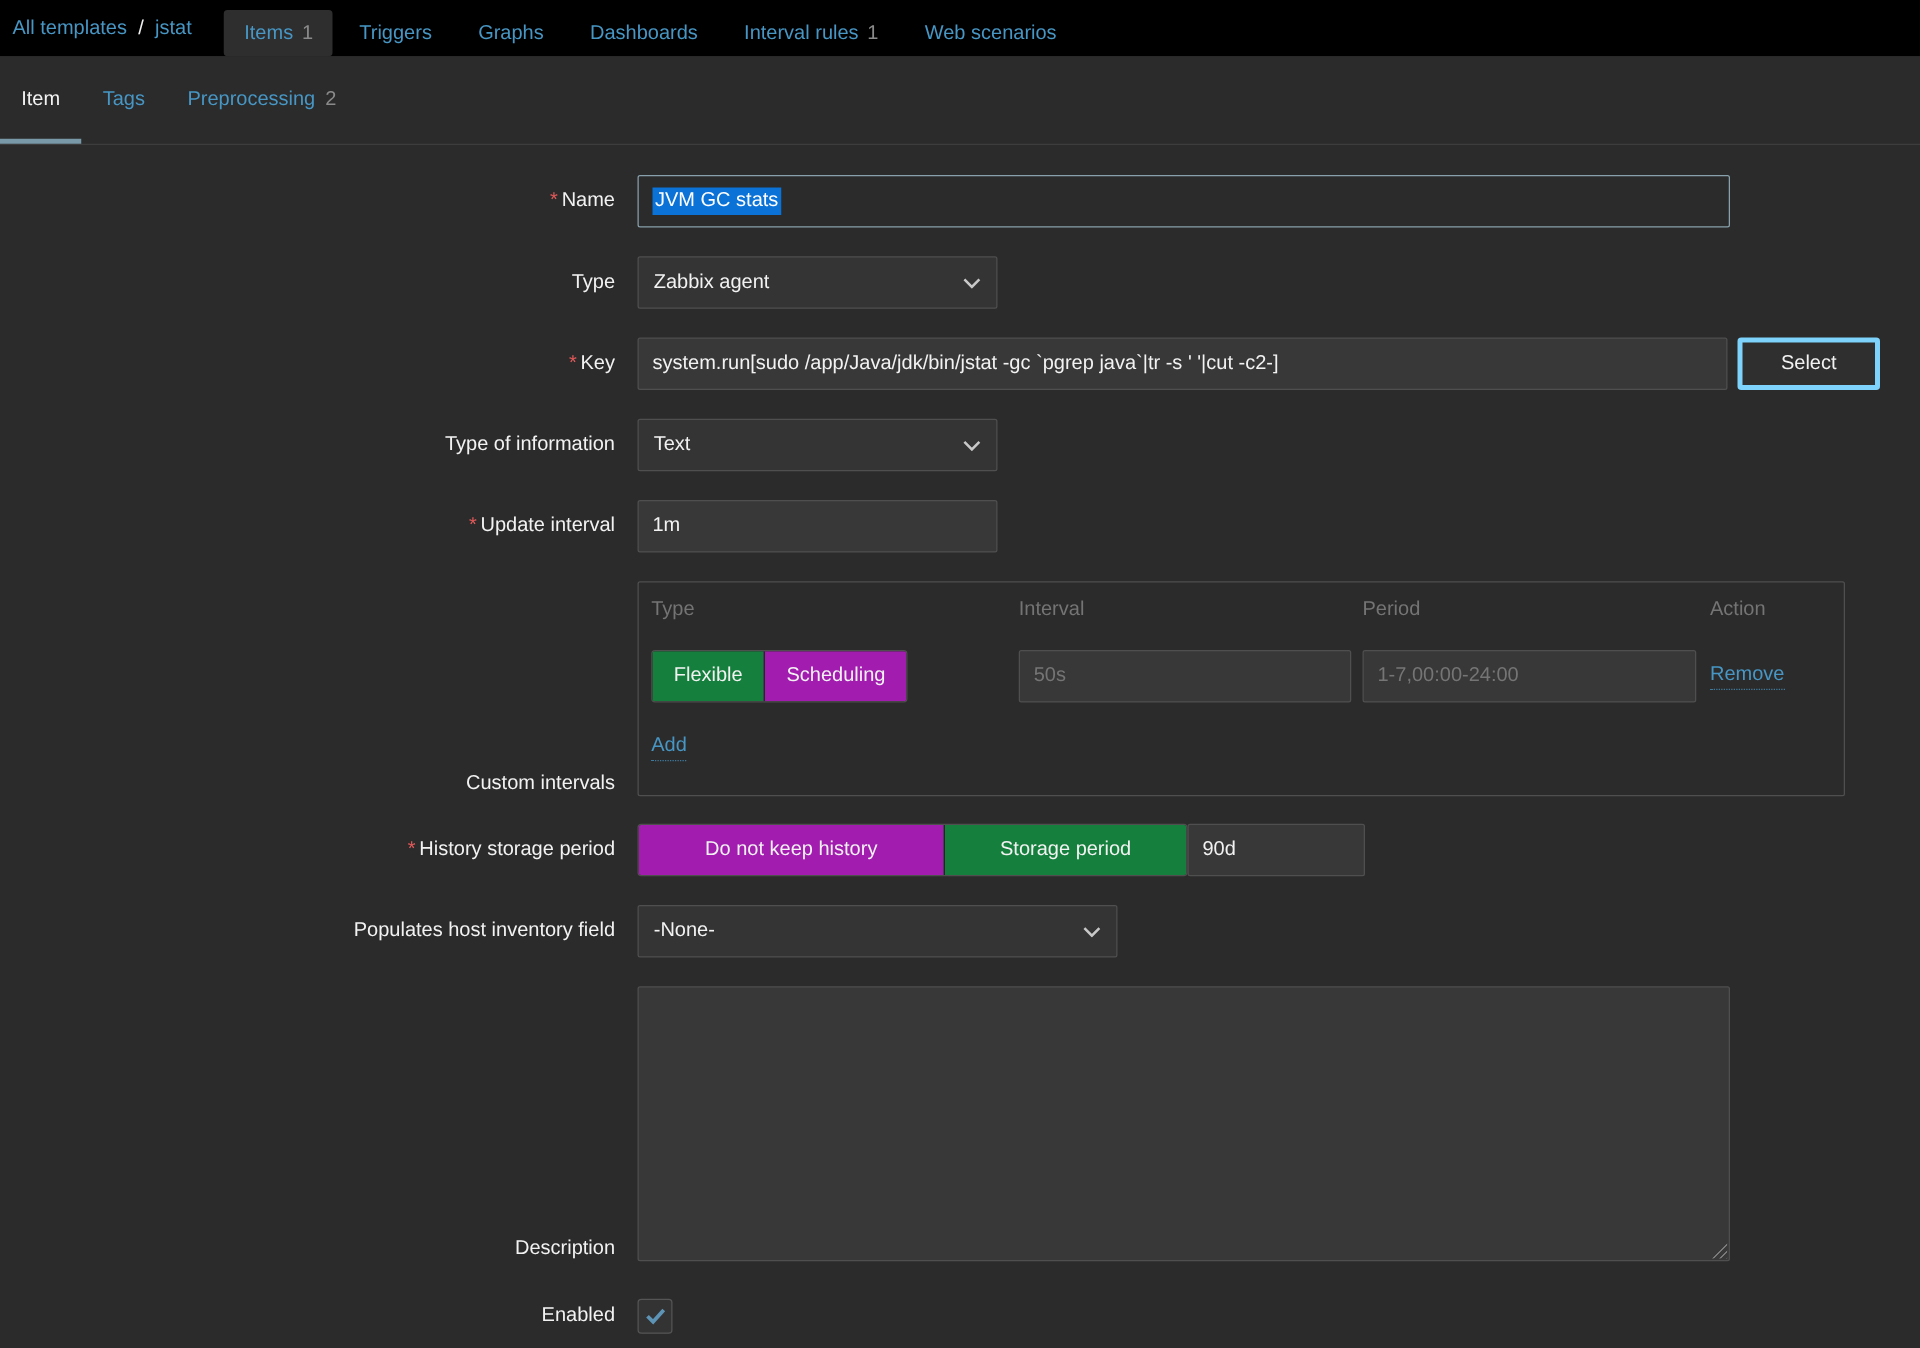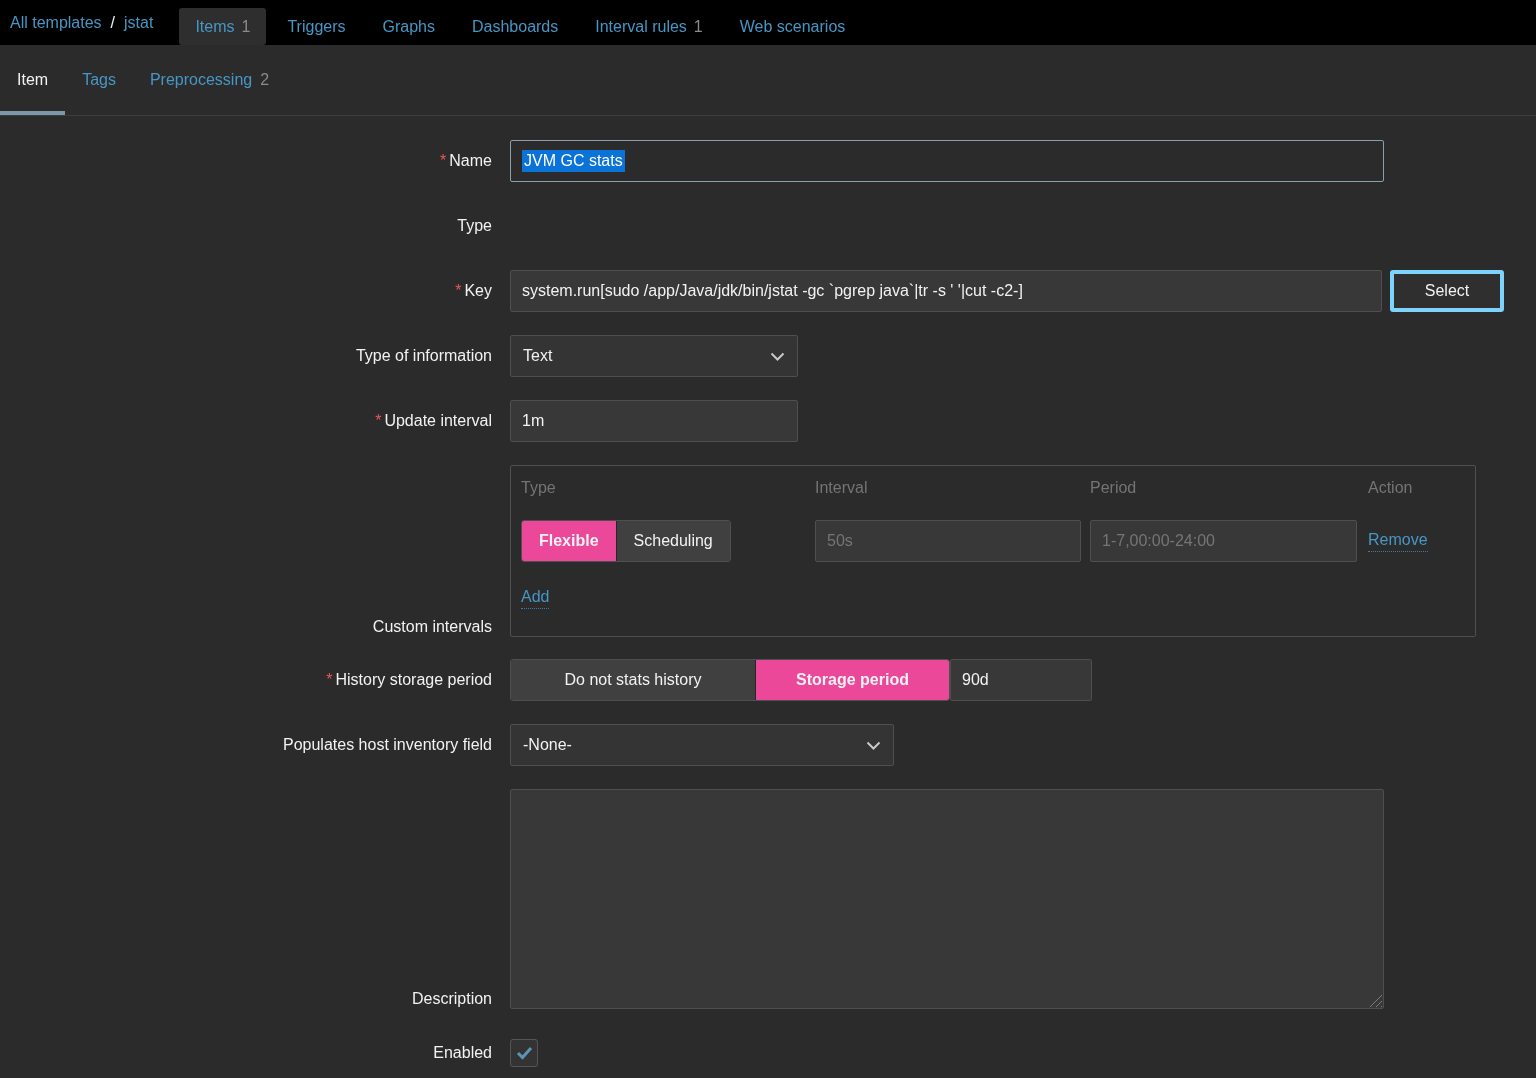--- a/index.html
+++ b/index.html
@@ -87,24 +87,24 @@
     cursor: pointer; border-radius: 3px;
   }
 
   .w288 { width: 288px; }
   .w874 { width: 874px; }
 
   
   .seg { display: inline-flex; border: 1px solid #4f4f4f; border-radius: 3px; overflow: hidden; height: 42px; }
   .seg > div {
     display: flex; align-items: center; justify-content: center;
-    padding: 0 17px; background: #404040; color: #f2f2f2; cursor: pointer; white-space: nowrap;
+    padding: 0 17px; background: #a21caf; color: #f2f2f2; cursor: pointer; white-space: nowrap;
   }
   .seg > div + div { border-left: 1px solid #262626; }
-  .seg > div.on { background: #ec4899; font-weight: bold; }
+  .seg > div.on { background: #15803d; }
 
   
   .intervals-box {
     width: 966px; border: 1px solid #4f4f4f; border-radius: 2px;
     padding: 13px 12px 27px 10px;
   }
   .intervals-grid { display: grid; grid-template-columns: 294px 275px 278px 1fr; align-items: center; }
   .col-head { color: #747474; padding-bottom: 23px; }
   .iv-input { width: 266px; }
   .link-act {
@@ -189,20 +189,26 @@
     <div class="label">
       <span class="req">*</span><span>Name</span>
     </div>
     <div class="textbox w874">
       <span class="sel">JVM GC stats</span>
     </div>
   </div>
 
   <div class="row">
     <div class="label">Type</div>
+    <div class="select w288">
+      <span>Zabbix agent</span>
+      <svg width="15" height="9" viewBox="0 0 15 9">
+          <path d="M1.5 1.5l6 6 6-6" fill="none" stroke="#c8c8c8" stroke-width="2"></path>
+        </svg>
+    </div>
   </div>
 
   <div class="row">
     <div class="label">
       <span class="req">*</span><span>Key</span>
     </div>
     <input class="input" style="width: 872px;" value="system.run[sudo /app/Java/jdk/bin/jstat -gc `pgrep java`|tr -s ' '|cut -c2-]">
     <button class="btn" style="width:114px; margin-left:8px">Select</button>
   </div>
 
@@ -252,21 +258,21 @@
         <a class="link-act">Add</a>
       </div>
     </div>
   </div>
 
   <div class="row">
     <div class="label">
       <span class="req">*</span><span>History storage period</span>
     </div>
     <div class="seg">
-      <div style="width:244px">Do not stats history</div>
+      <div style="width:244px">Do not keep history</div>
       <div class="on" style="width:194px">Storage period</div>
     </div>
     <input class="input hist-input" value="90d" style="">
   </div>
 
   <div class="row">
     <div class="label">Populates host inventory field</div>
     <div class="select" style="width:384px">
       <span>-None-</span>
       <svg width="15" height="9" viewBox="0 0 15 9">

